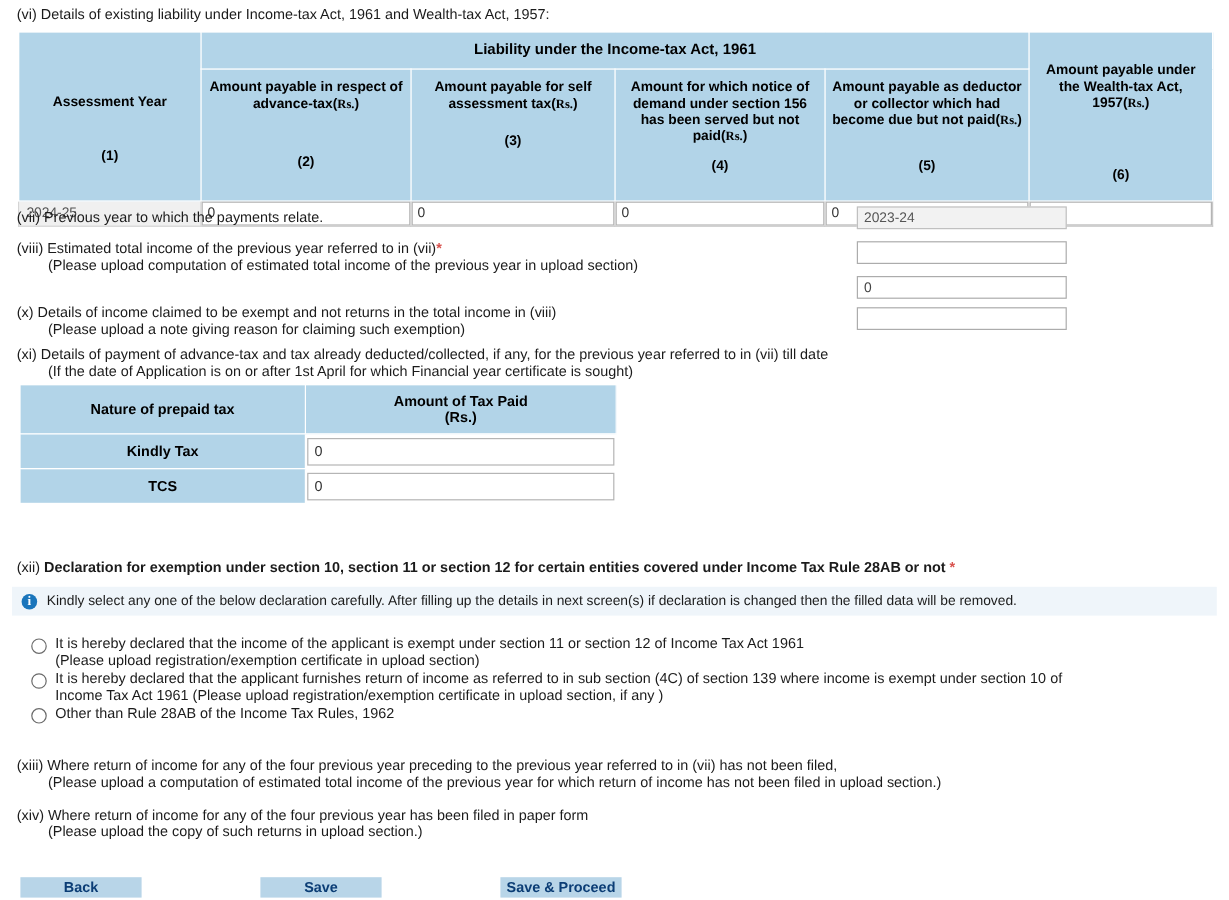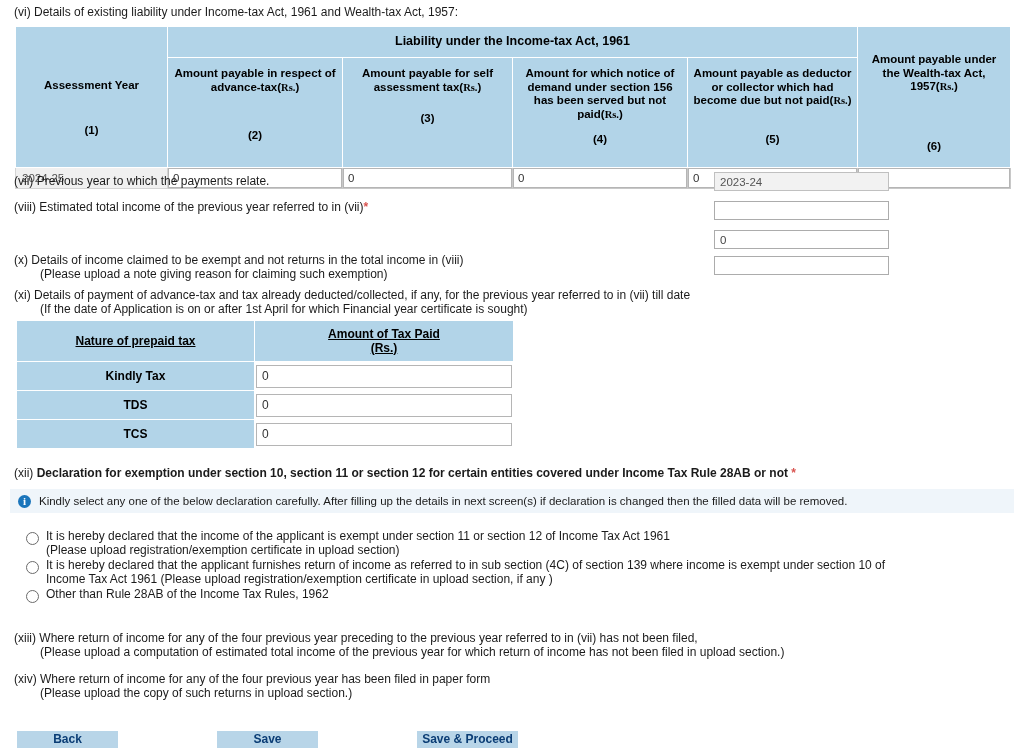--- a/index.html
+++ b/index.html
@@ -149,21 +149,20 @@
   .prepaid-table th {
     background: #b2d4e8;
     color: #000000;
     font-weight: bold;
     font-size: 12px;
     line-height: 14px;
     text-align: center;
     border: 1px solid #ffffff;
     padding: 6px 4px;
     height: 26px;
-    text-decoration: underline;
   }
   .prepaid-table td.label {
     background: #b2d4e8;
     color: #000000;
     font-weight: bold;
     font-size: 12px;
     text-align: center;
     border: 1px solid #ffffff;
     height: 26px;
   }
@@ -361,20 +360,21 @@
         </td>
       </tr>
     </tbody>
   </table>
 
   <div class="item" style="top:174px">(vii) Previous year to which the payments relate.</div>
   <input class="field readonly" style="top: 172px;" type="text" readonly="" value="2023-24">
 
   <div class="item" style="top:200px">
     <span>(viii) Estimated total income of the previous year referred to in (vii)</span><span class="req">*</span>
+    <span class="sub">(Please upload computation of estimated total income of the previous year in upload section)</span>
   </div>
   <input class="field" style="top: 201px;" type="text" value="">
 
   <input class="field" style="top: 230px;" type="text" value="0">
 
   <div class="item" style="top:253px">
     <span>(x) Details of income claimed to be exempt and not returns in the total income in (viii)</span>
     <span class="sub">(Please upload a note giving reason for claiming such exemption)</span>
   </div>
   <input class="field" style="top: 256px;" type="text" value="">
@@ -394,26 +394,20 @@
         <th>Nature of prepaid tax</th>
         <th>
           <div>Amount of Tax Paid</div>
           <div>(Rs.)</div>
         </th>
       </tr>
     </thead>
     <tbody>
       <tr>
         <td class="label">Kindly Tax</td>
-        <td class="val">
-          <input class="prepaid-input" type="text" value="0" style="">
-        </td>
-      </tr>
-      <tr>
-        <td class="label">TDS</td>
         <td class="val">
           <input class="prepaid-input" type="text" value="0" style="">
         </td>
       </tr>
       <tr>
         <td class="label">TCS</td>
         <td class="val">
           <input class="prepaid-input" type="text" value="0" style="">
         </td>
       </tr>

